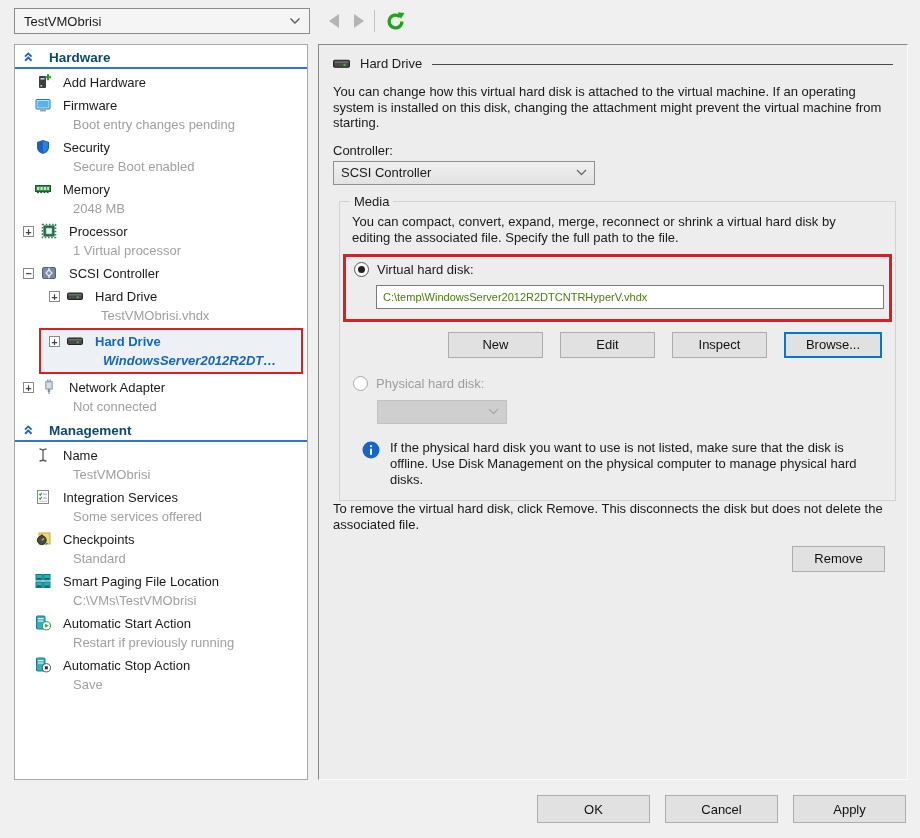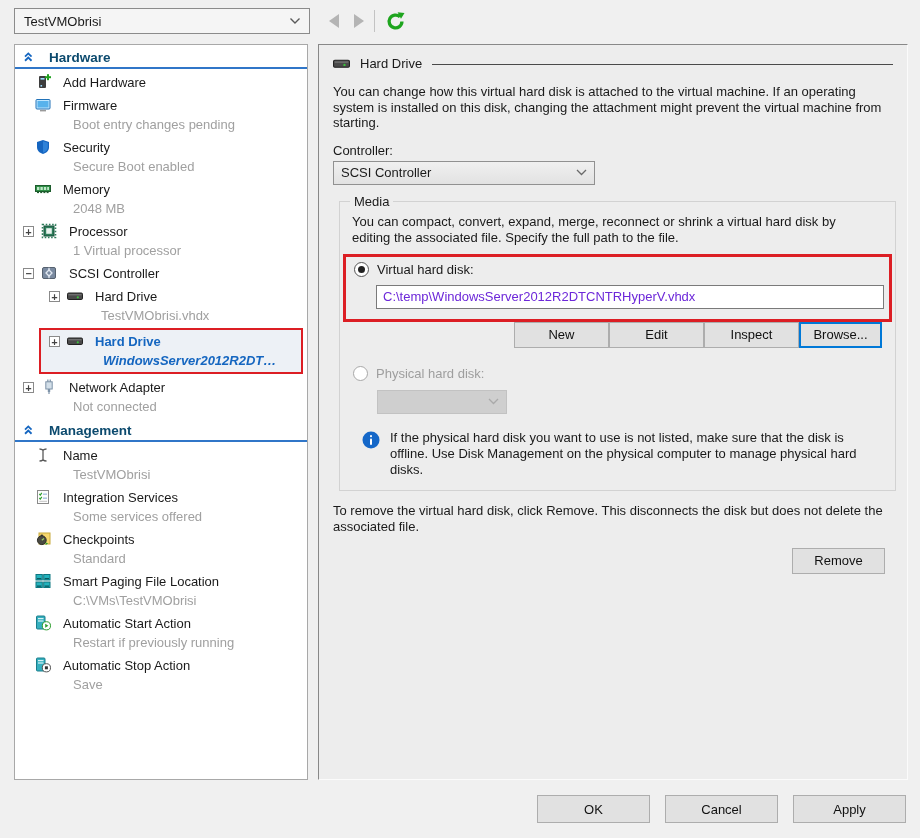--- a/index.html
+++ b/index.html
@@ -92,36 +92,36 @@
     width:15px; height:15px; border-radius:50%; border:1px solid #555; background:#fff;
     display:flex; align-items:center; justify-content:center; flex:none;
   }
   .radio .dot { width:7px; height:7px; border-radius:50%; background:#222; }
   .radio.off { border-color:#a8a8a8; }
   .radio-row .rlab { margin-left:8px; }
   .rlab.dis { color:#9e9e9e; }
   .path-input {
     display:block; margin:8px 0 0 22px; width:508px; height:24px;
     border:1px solid #7a7a7a; background:#fff; padding:0 6px;
-    font-family:"Liberation Sans", sans-serif; font-size:13px; color:#6d28d9;
+    font-family:"Liberation Sans", sans-serif; font-size:11px; color:#4d7c0f;
   }
   .btn {
     height:26px; background:#e1e1e1; border:1px solid #adadad;
     font-family:"Liberation Sans", sans-serif; font-size:13px; color:#111;
     display:inline-flex; align-items:center; justify-content:center; cursor:default;
   }
-  .hd-btnrow { display:flex; justify-content:flex-end; padding-right:1px; }
+  .hd-btnrow { display:flex; justify-content:flex-end; gap:17px; margin-top:10px; padding-right:1px; }
   .hd-btnrow .btn { width:95px; }
-  .hd-btnrow .btn.browse { width:83px; border:2px solid #0078d7; }
+  .hd-btnrow .btn.browse { width:98px; border:2px solid #0078d7; }
   .phys-row { margin-top:18px; padding-left:1px; }
   .dis-combo { margin:9px 0 0 24px; width:130px; }
   .info-row { display:flex; margin-top:16px; padding-left:10px; }
   .info-ic { flex:none; margin-top:1px; }
   .info-text { margin-left:10px; width:468px; line-height:16px; }
-  .remove-text { margin-top:12px; width:570px; line-height:16px; }
+  .remove-text { width:570px; line-height:16px; }
   .remove-row { display:flex; justify-content:flex-end; margin-top:13px; padding-right:8px; }
   .remove-row .btn { width:93px; }
 
   
   .footer { position:absolute; right:14px; bottom:15px; display:flex; gap:15px; }
   .footer .btn { width:113px; height:28px; }
 </style>
 </head>
 <body>
 

